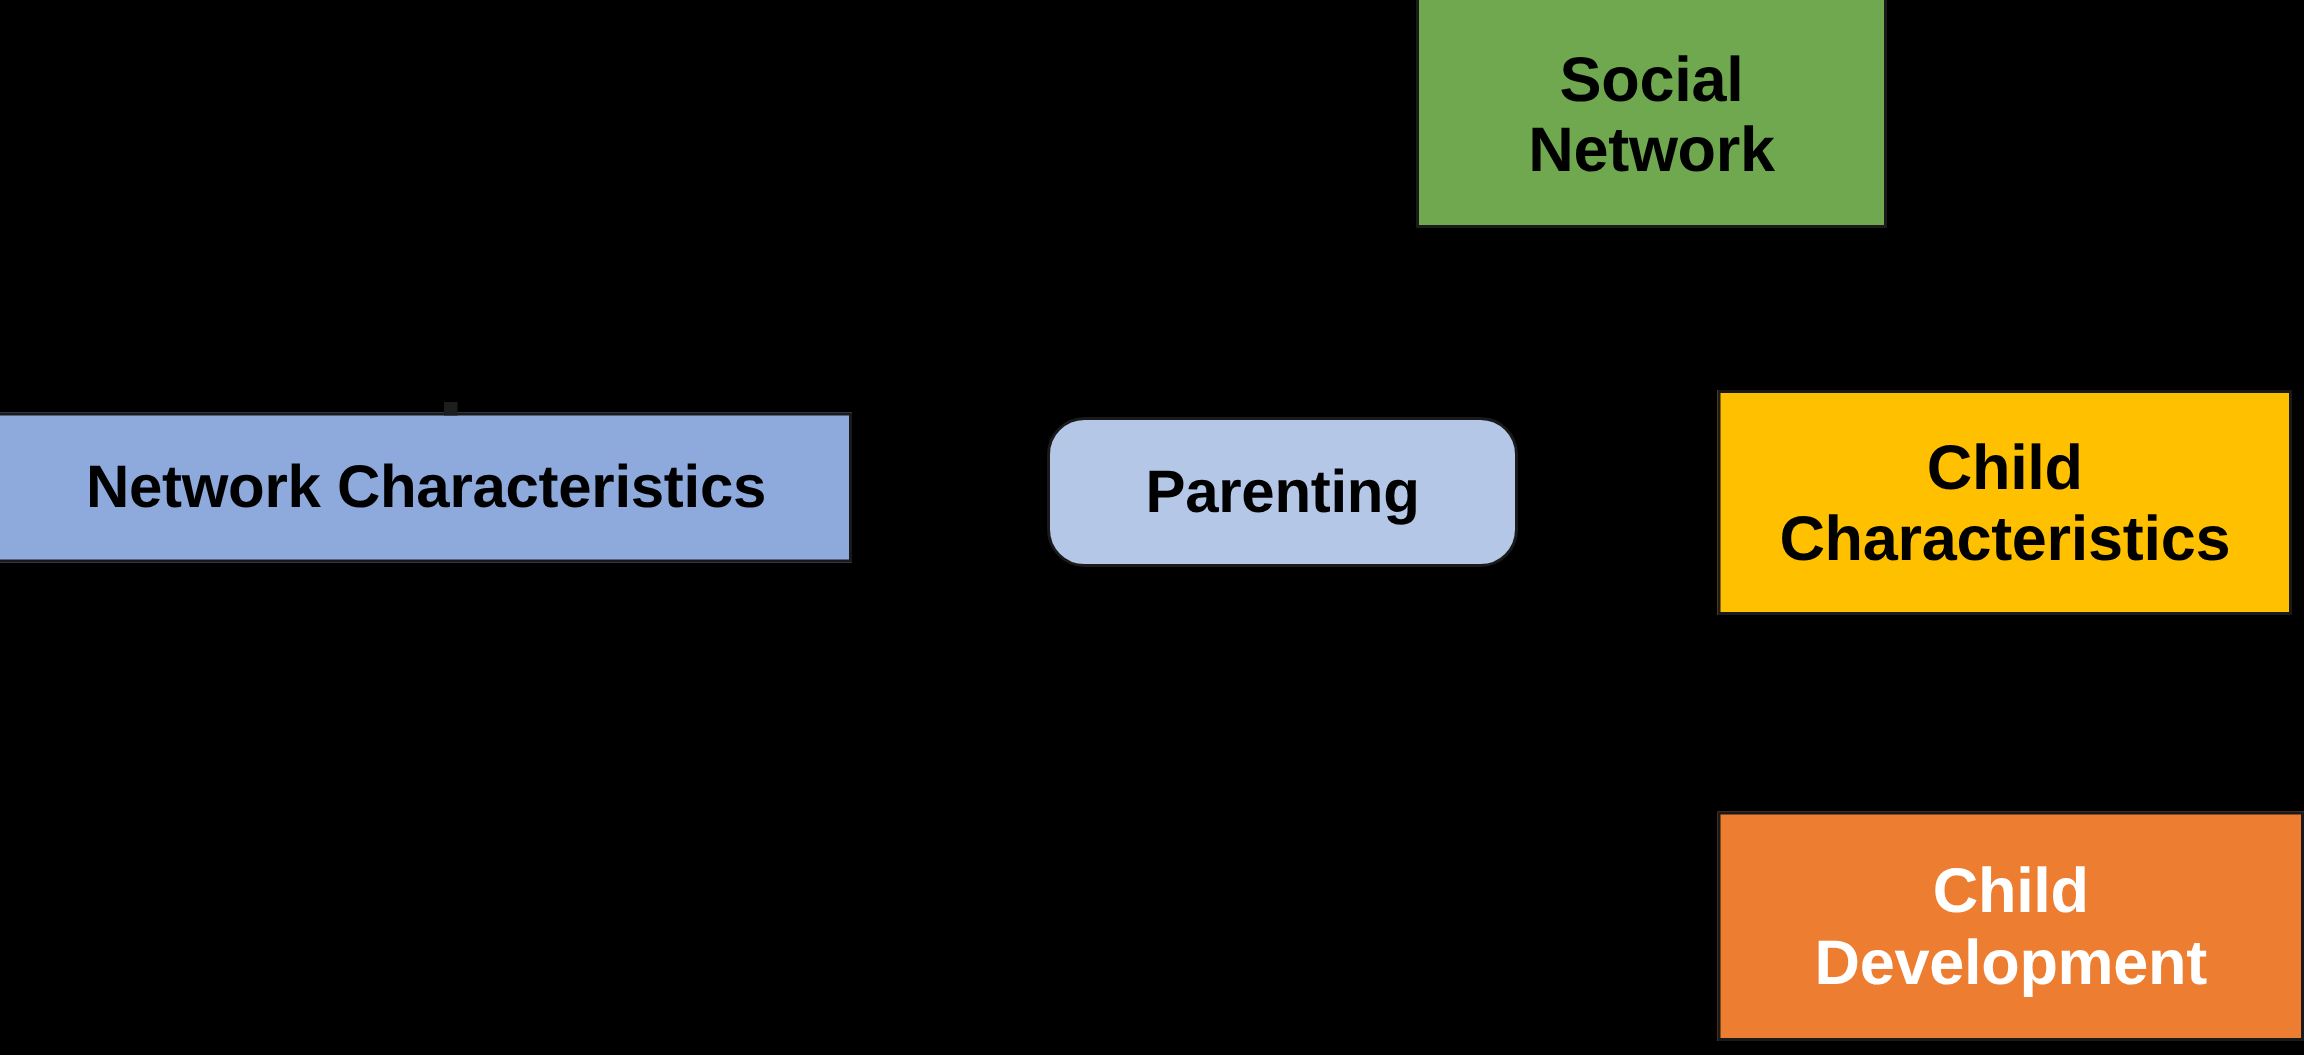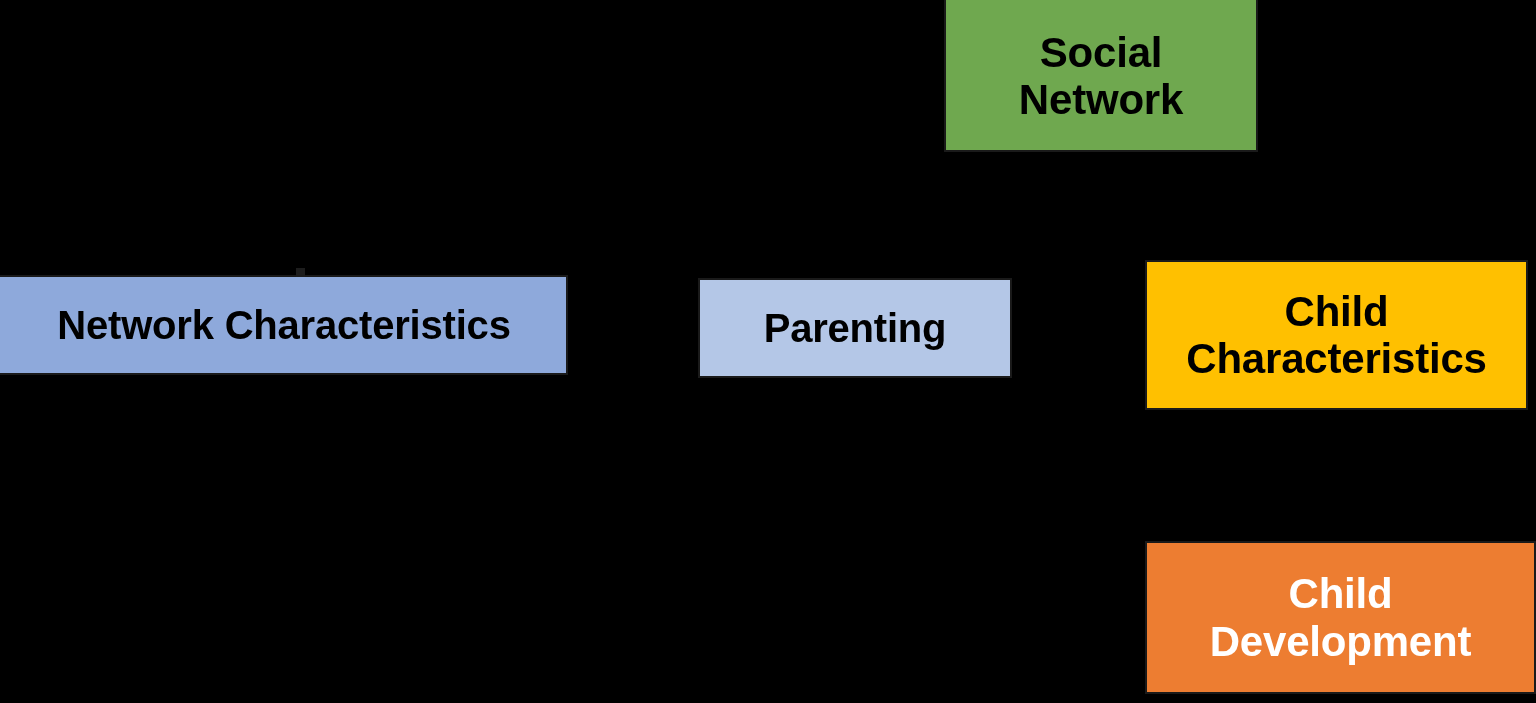--- a/index.html
+++ b/index.html
@@ -54,20 +54,21 @@
   }
   
   #node-parenting {
     left: 698px;
     top: 278px;
     width: 314px;
     height: 100px;
     background: #B4C7E7;
     color: #000000;
     font-size: 40px;
+    border-radius: 25px;
   }
   
   #node-child-characteristics {
     left: 1145px;
     top: 260px;
     width: 383px;
     height: 150px;
     background: #FFC000;
     color: #000000;
     font-size: 42px;

